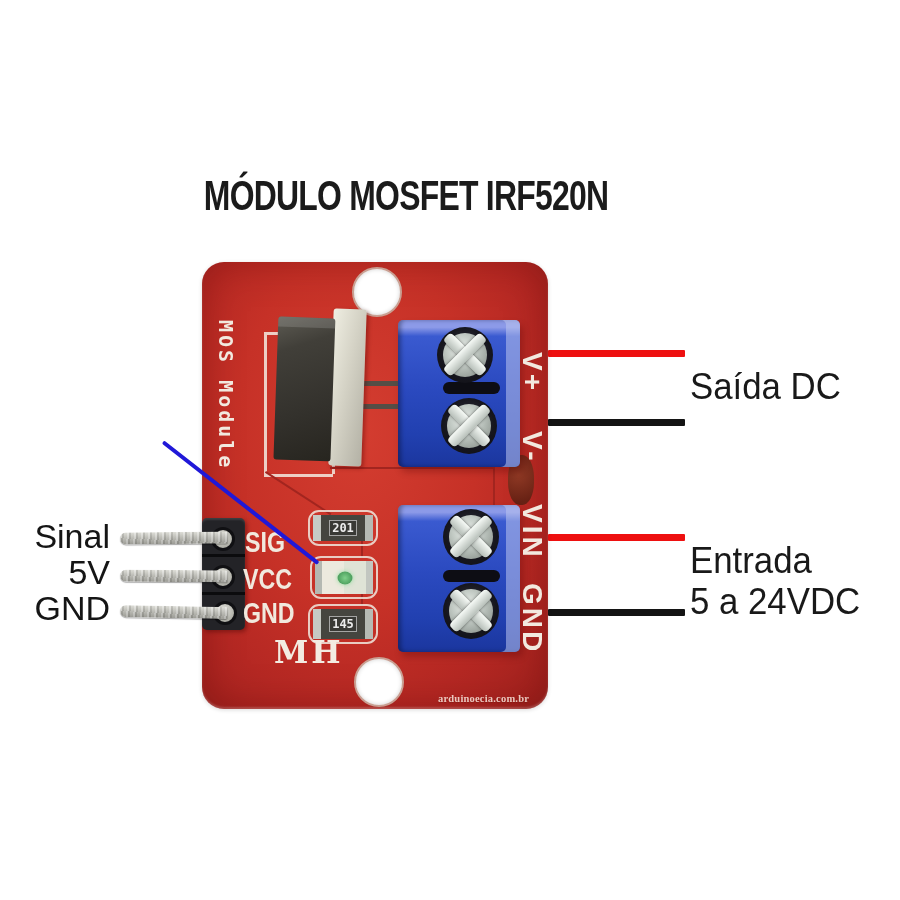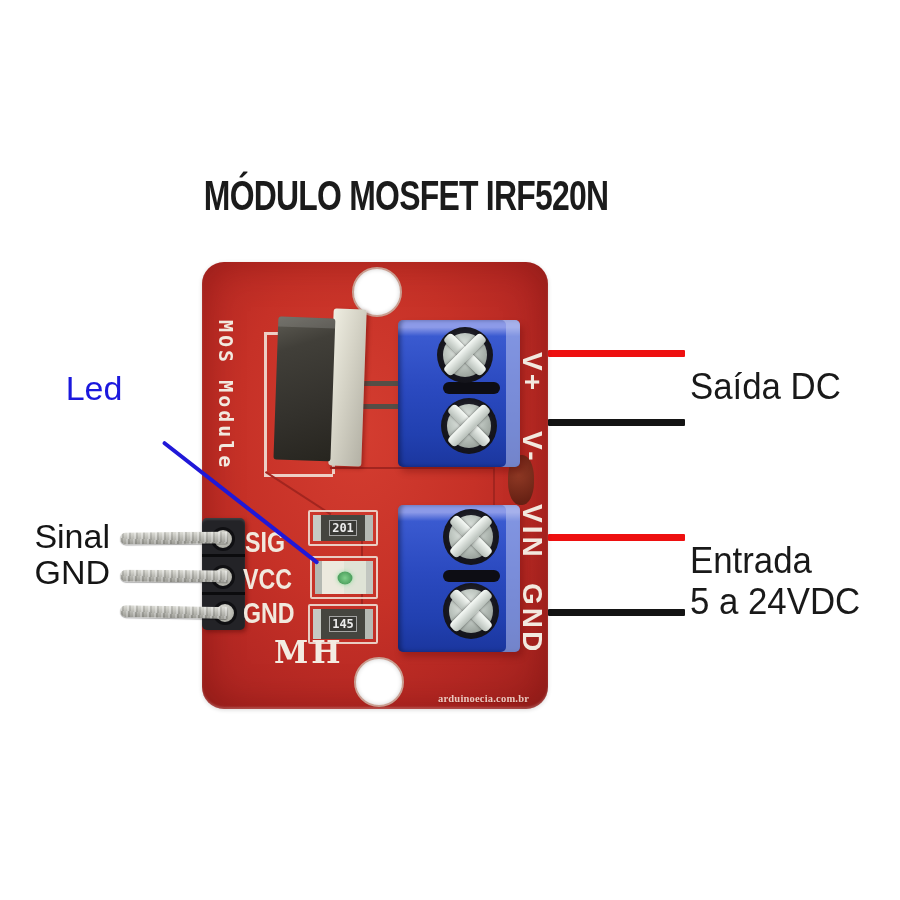--- a/index.html
+++ b/index.html
@@ -95,21 +95,21 @@
     box-shadow:inset 0 2px 2px rgba(255,255,255,.12), 2px 2px 4px rgba(60,0,0,.4);}
   .seg-gap{position:absolute;left:0;width:100%;height:3px;background:#0b0b0d;}
   .socket{position:absolute;width:18px;height:18px;border-radius:50%;border:3px solid #101013;
     background:radial-gradient(circle at 40% 35%,#e4e4de 0%,#bcbcb4 55%,#9a9a92 100%);z-index:6;}
 
   
   .silk{font-weight:bold;font-size:29px;color:#f1e9de;transform:scaleX(.80);
     transform-origin:left top;white-space:nowrap;}
 
   
-  .smdbox{border:2px solid rgba(240,232,222,.85);border-radius:2px;}
+  .smdbox{border:2px solid rgba(240,232,222,.85);border-radius:11px;}
   .res-body{position:absolute;left:3px;top:3px;right:3px;bottom:3px;
     background:linear-gradient(90deg,#c6cac4 0 13%,#45453f 13% 87%,#b6bab4 87% 100%);
     display:flex;align-items:center;justify-content:center;}
   .res-code{font-family:"DejaVu Sans Mono",monospace;font-weight:bold;font-size:12px;
     color:#ececе8;color:#ececec;border:1px solid rgba(255,255,255,.55);padding:0 2px;line-height:14px;
     background:rgba(25,25,22,.25);}
   .led-body{position:absolute;left:3px;top:3px;right:3px;bottom:3px;
     background:linear-gradient(90deg,#b4b8b2 0 12%,#ece9de 12% 50%,#dfe3d6 50% 88%,#c2c6c0 88% 100%);}
   .led-dot{position:absolute;left:52%;top:50%;width:15px;height:13px;border-radius:50%;
     transform:translate(-50%,-50%);background:radial-gradient(circle,#7fd08a 0%,#4da05e 70%);
@@ -124,26 +124,26 @@
     background:radial-gradient(circle at 40% 40%,#8a3a24 0%,#5e2012 80%);opacity:.9;}
 </style>
 </head>
 <body>
 
 <div class="abs title-wrap">
   <span class="title">MÓDULO MOSFET IRF520N</span>
 </div>
 
 <div class="abs led-label">
-  <div>Led</div>
 </div>
 <div class="abs pointer-line"></div>
 
 <div class="abs pin-labels">
   <div>Sinal</div>
+  <div>5V</div>
   <div>GND</div>
 </div>
 
 <div class="abs pin" style="top:532px;transform:rotate(-.6deg);"></div>
 <div class="abs pin" style="top:570px;transform:rotate(.4deg);"></div>
 <div class="abs pin" style="top:606px;transform:rotate(1deg);"></div>
 
 <div class="abs wire red" style="top:350px;"></div>
 <div class="abs wire black" style="top:419px;"></div>
 <div class="abs wire red" style="top:534px;"></div>

